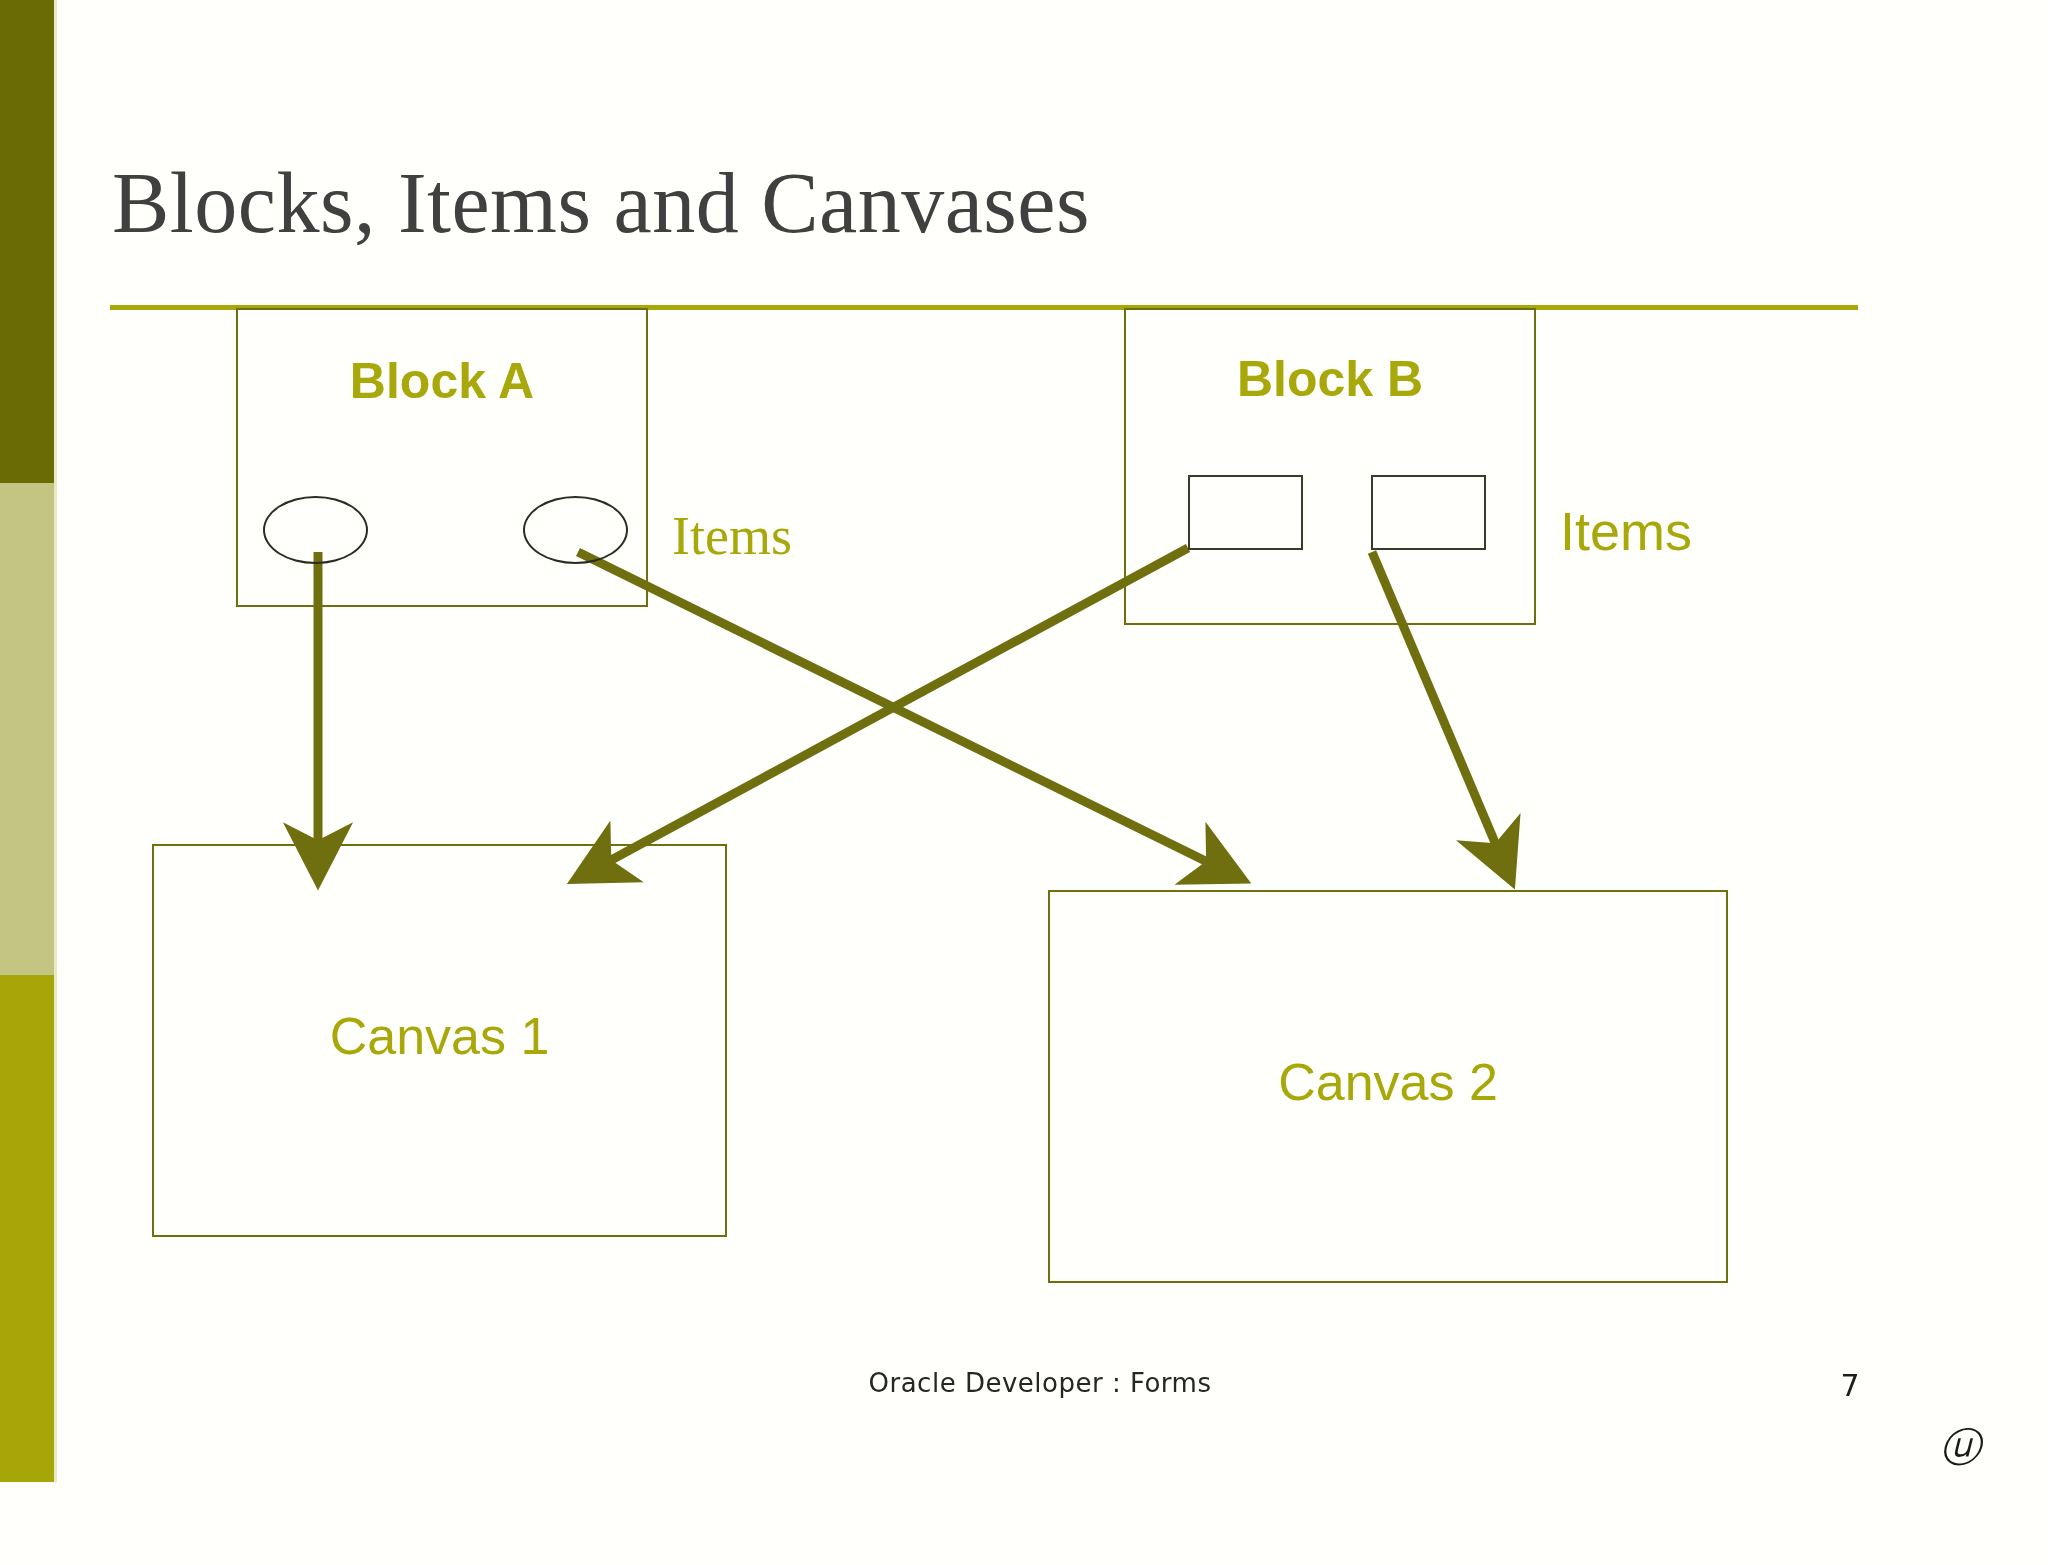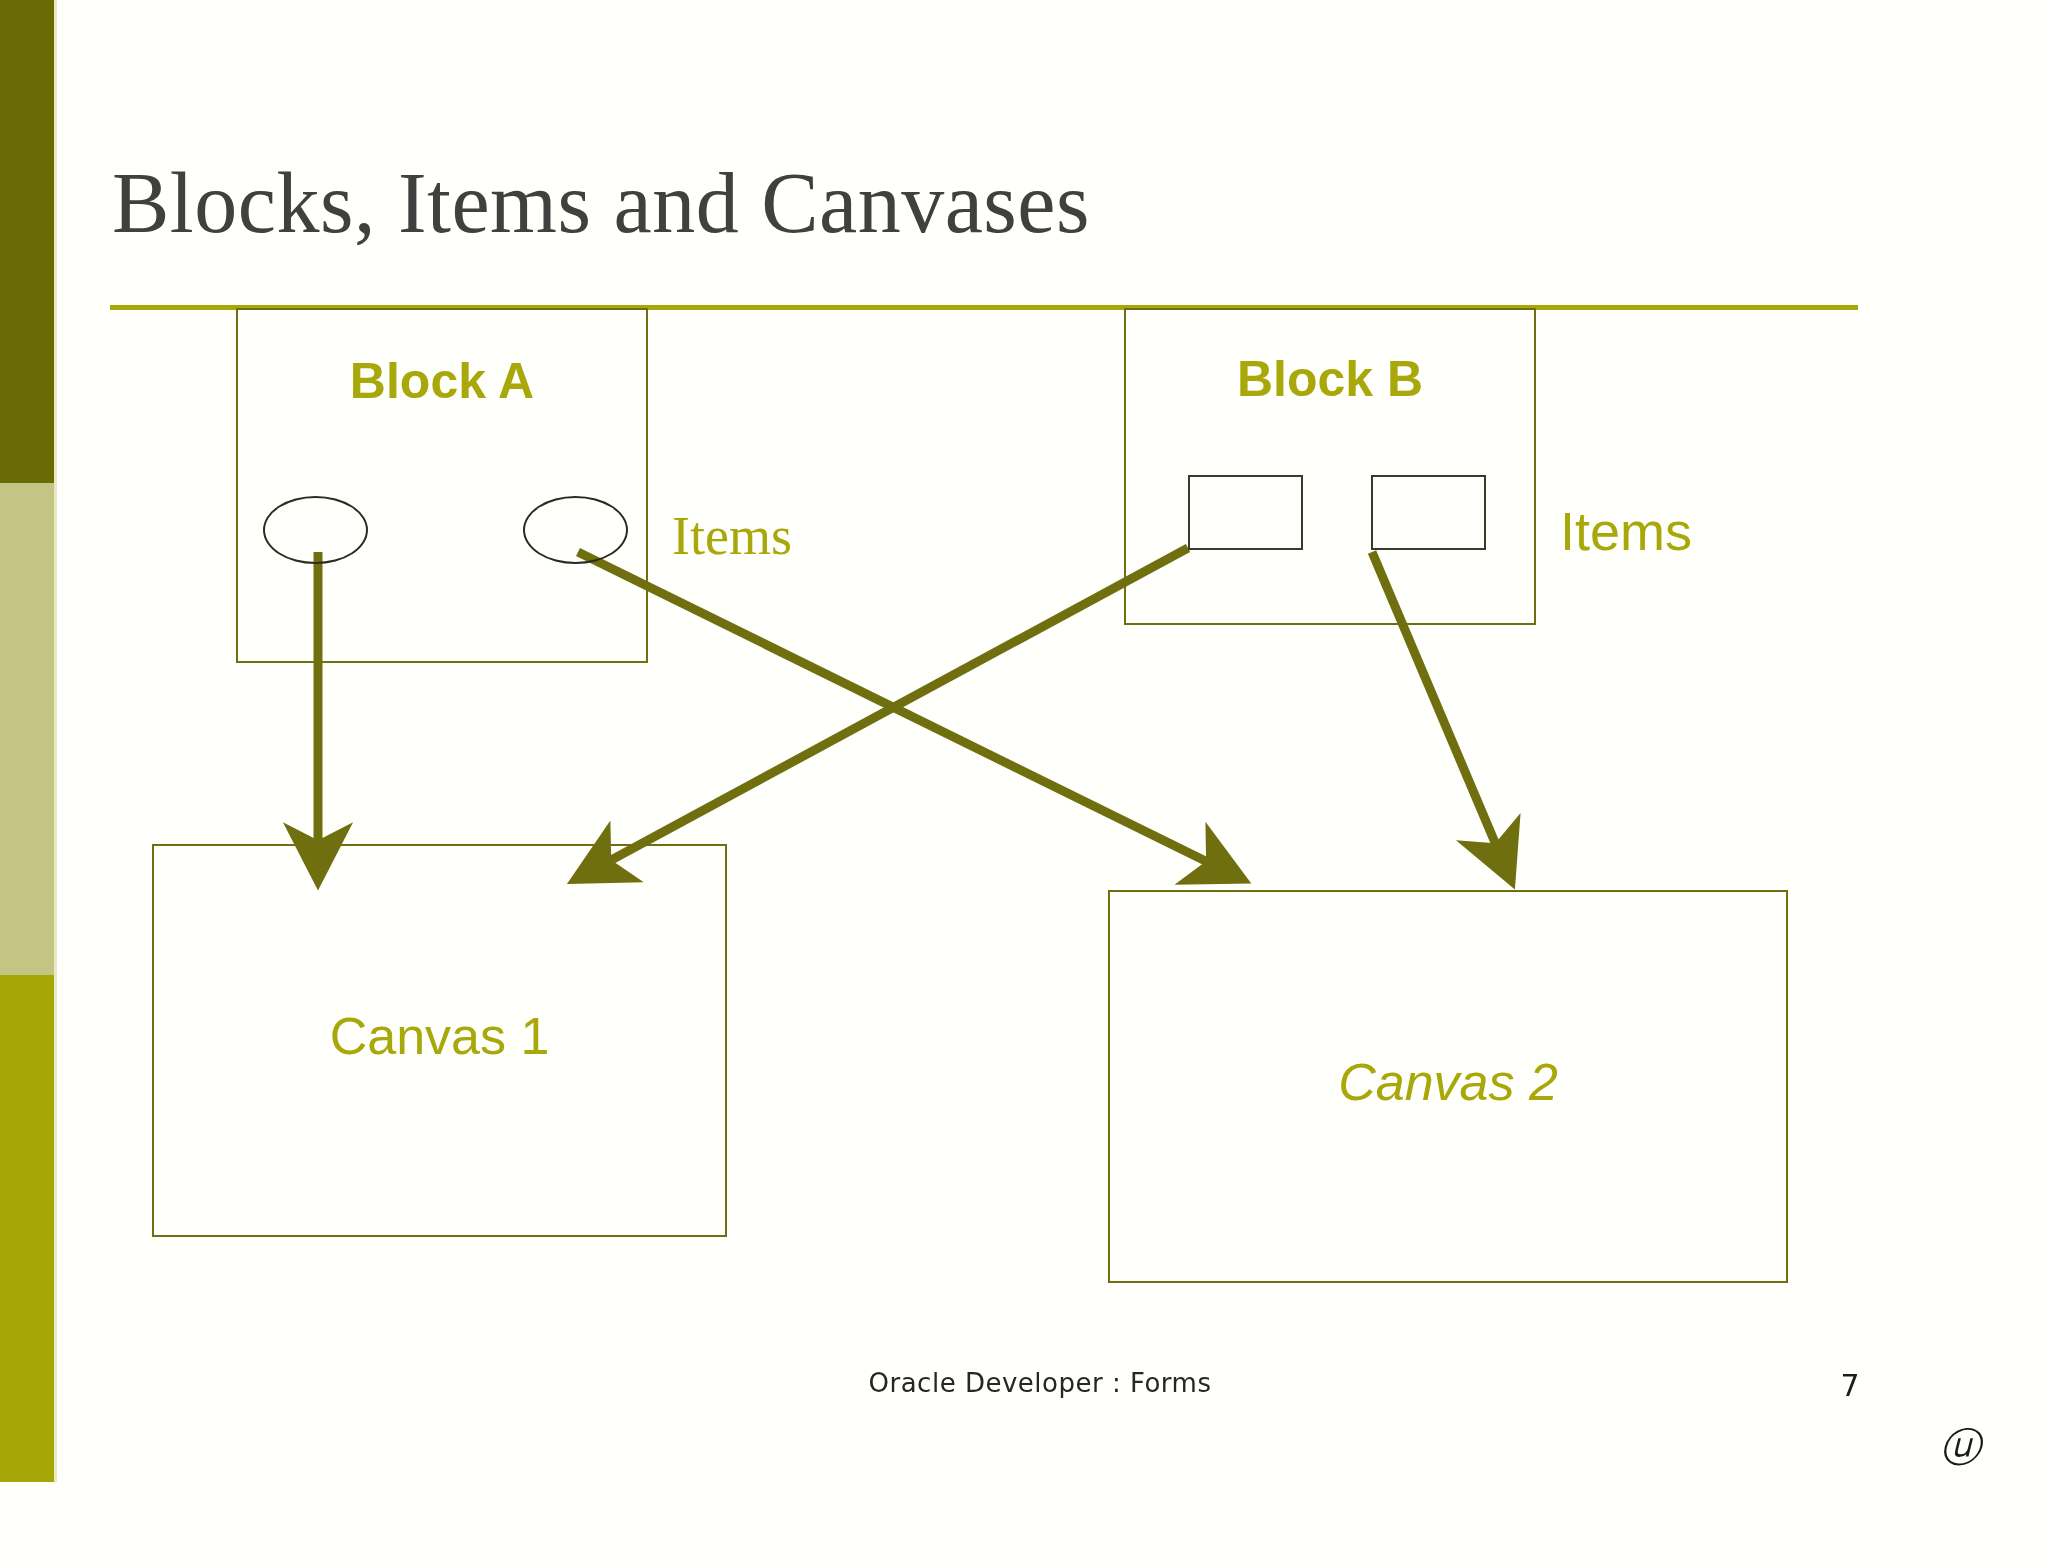--- a/index.html
+++ b/index.html
@@ -196,39 +196,39 @@
     <line x1="318" y1="552" x2="318" y2="878" stroke="#6f6f10" stroke-width="9" marker-end="url(#ah)"></line>
 
     <line x1="578" y1="552" x2="1240" y2="878" stroke="#6f6f10" stroke-width="9" marker-end="url(#ah)"></line>
 
     <line x1="1188" y1="548" x2="578" y2="878" stroke="#6f6f10" stroke-width="9" marker-end="url(#ah)"></line>
 
     <line x1="1372" y1="552" x2="1510" y2="878" stroke="#6f6f10" stroke-width="9" marker-end="url(#ah)"></line>
   </svg>
 </div>
 
-<div class="box block-box" style="left:236px; top:308px; width:412px; height:355px;">
+<div class="box block-box" style="left:236px; top:308px; width:412px; height:299px;">
   <div class="block-label" style="top:42px;">Block A</div>
 </div>
 <div class="item-ellipse" style="left:263px; top:496px; width:105px; height:68px;"></div>
 <div class="item-ellipse" style="left:523px; top:496px; width:105px; height:68px;"></div>
 
 <div class="items-label-serif" style="left:672px; top:505px;">Items</div>
 
 <div class="box block-box" style="left:1124px; top:308px; width:412px; height:317px;">
   <div class="block-label" style="top:40px;">Block B</div>
 </div>
 <div class="item-rect" style="left:1188px; top:475px; width:115px; height:75px;"></div>
 <div class="item-rect" style="left:1371px; top:475px; width:115px; height:75px;"></div>
 
 <div class="items-label-sans" style="left:1560px; top:500px;">Items</div>
 
 <div class="box canvas-box" style="left:152px; top:844px; width:575px; height:393px;">
   <div class="canvas-label" style="top:160px;">Canvas 1</div>
 </div>
 
-<div class="box canvas-box" style="left:1108px; top:890px; width:680px; height:393px;font-style:italic;">
+<div class="box canvas-box" style="left:1048px; top:890px; width:680px; height:393px;">
   <div class="canvas-label" style="top:160px;">Canvas 2</div>
 </div>
 
 <div id="footer-text">Oracle Developer : Forms</div>
 <div id="page-number">7</div>
 <div id="corner-logo">ⓤ</div>
 
 </body></html>

